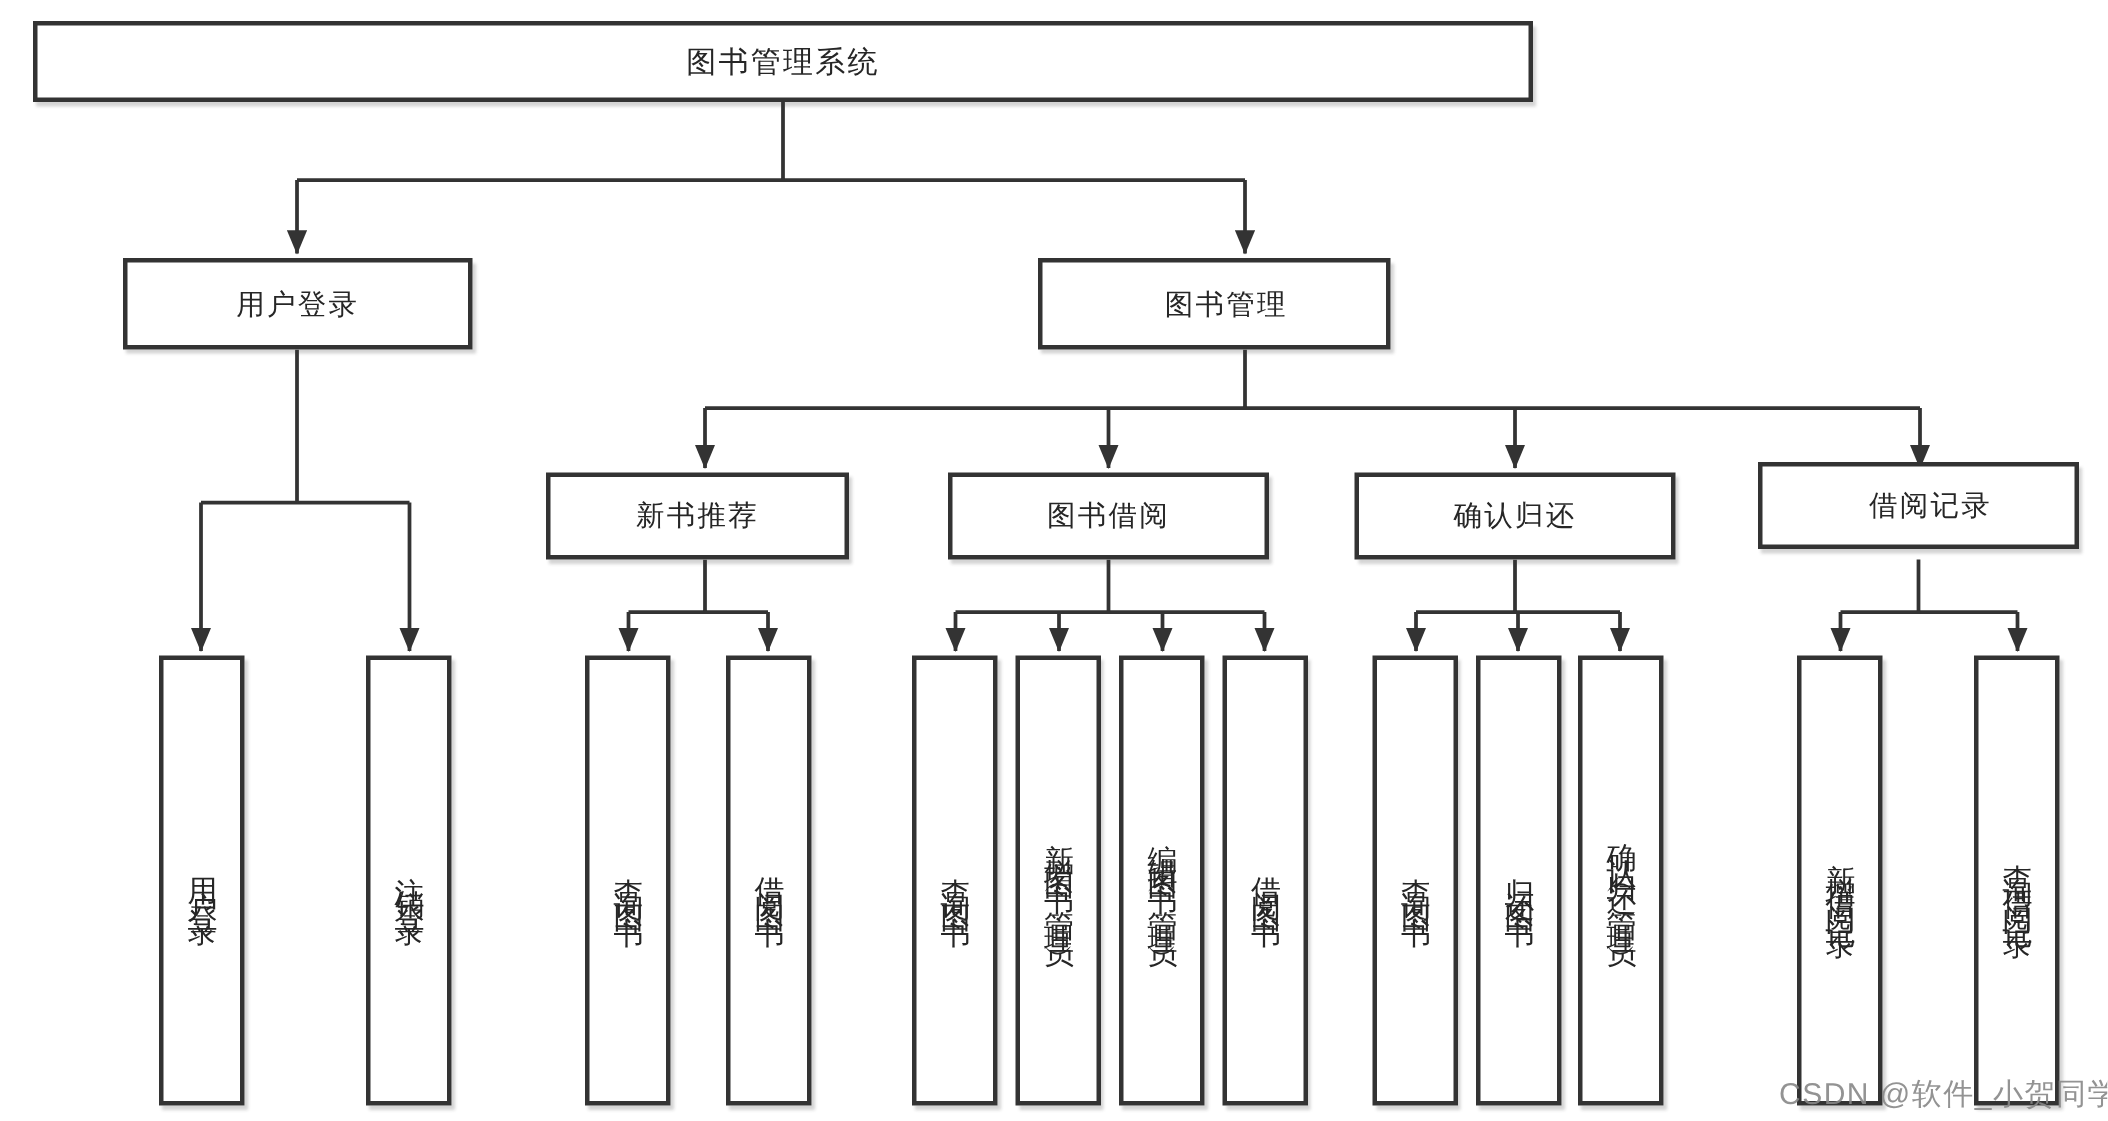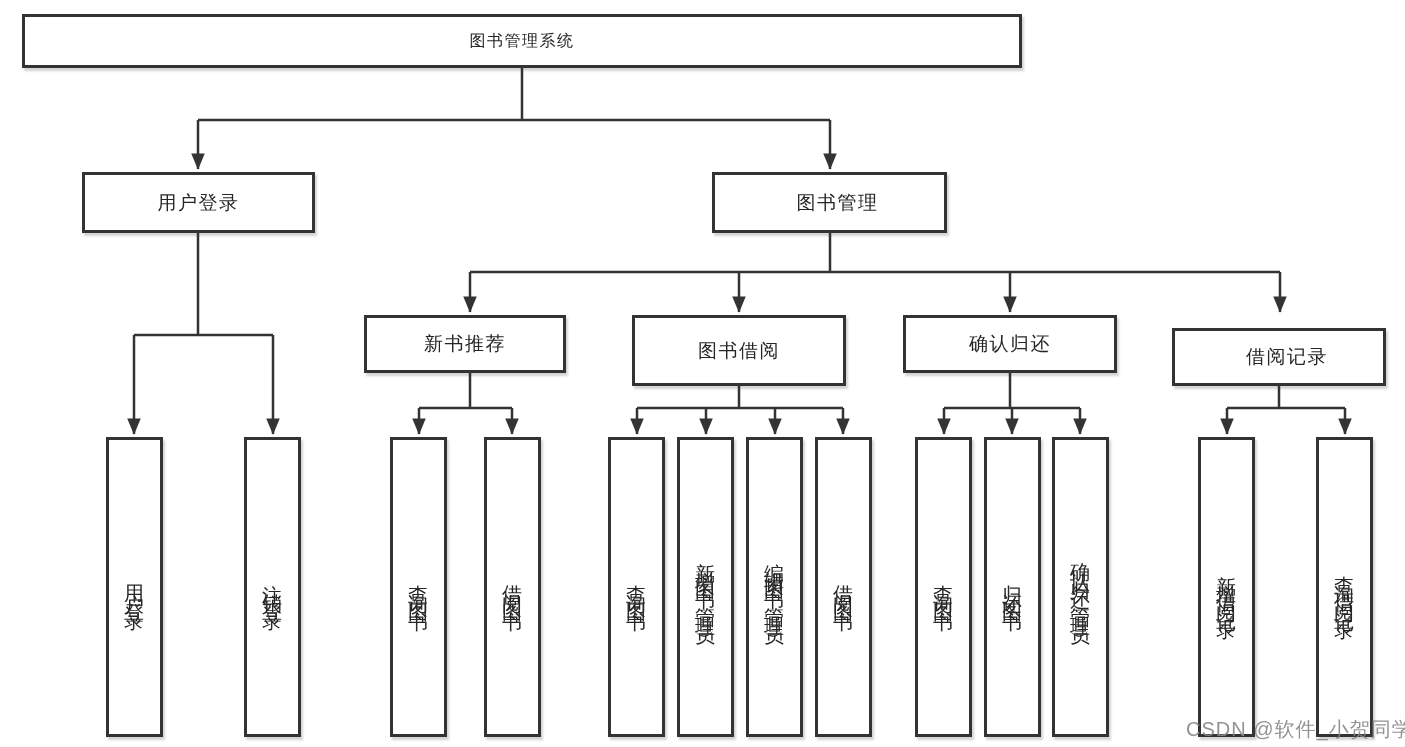--- a/index.html
+++ b/index.html
@@ -29,21 +29,21 @@
     justify-content: center;
     box-shadow: 2px 3px 2px rgba(60,60,60,0.22);
     z-index: 2;
   }
   .node .label {
     font-size: 19px;
     color: #262626;
     letter-spacing: 1.5px;
     white-space: nowrap;
   }
-  .node.root .label { font-size: 16px; }
+  .node.root .label { font-size: 20px; }
 
   .leaf { width: 57px; top: 437px; height: 300px; }
   .leaf .label {
     writing-mode: vertical-rl;
     text-orientation: mixed;
     font-size: 20px;
     line-height: 1;
     letter-spacing: 9px;
     color: #262626;
     white-space: nowrap;
@@ -108,34 +108,34 @@
     </g>
   </svg>
 
   <div class="node root" style="left:22px; top:14px; width:1000px; height:54px;">
     <span class="label">图书管理系统</span>
   </div>
 
   <div class="node" style="left:82px; top:172px; width:233px; height:61px;">
     <span class="label">用户登录</span>
   </div>
-  <div class="node" style="left:712px; top:172px; width:235px; height:61px;padding-left:16px;">
+  <div class="node" style="left:692px; top:172px; width:235px; height:61px;padding-left:16px;">
     <span class="label">图书管理</span>
   </div>
 
   <div class="node" style="left:364px; top:315px; width:202px; height:58px;">
     <span class="label">新书推荐</span>
   </div>
-  <div class="node" style="left:632px; top:315px; width:214px; height:71px;">
+  <div class="node" style="left:632px; top:315px; width:214px; height:58px;">
     <span class="label">图书借阅</span>
   </div>
   <div class="node" style="left:903px; top:315px; width:214px; height:58px;">
     <span class="label">确认归还</span>
   </div>
-  <div class="node" style="left:1172px; top:328px; width:214px; height:58px;padding-left:16px;">
+  <div class="node" style="left:1172px; top:308px; width:214px; height:58px;padding-left:16px;">
     <span class="label">借阅记录</span>
   </div>
 
   <div class="node leaf" style="left:106px;">
     <span class="label">用户登录</span>
   </div>
   <div class="node leaf" style="left:244px;">
     <span class="label">注销登录</span>
   </div>
 

